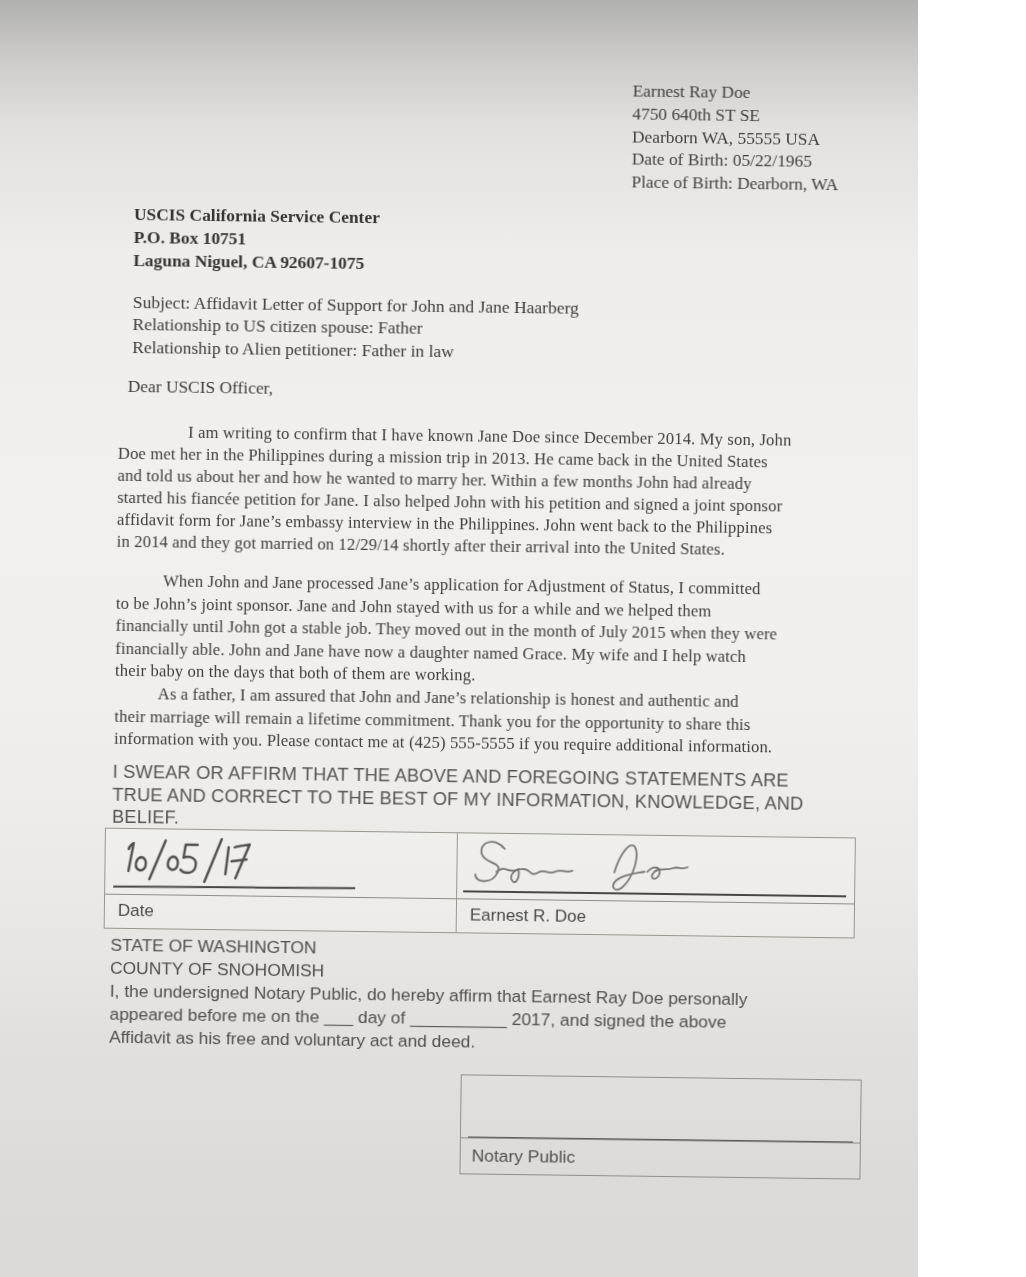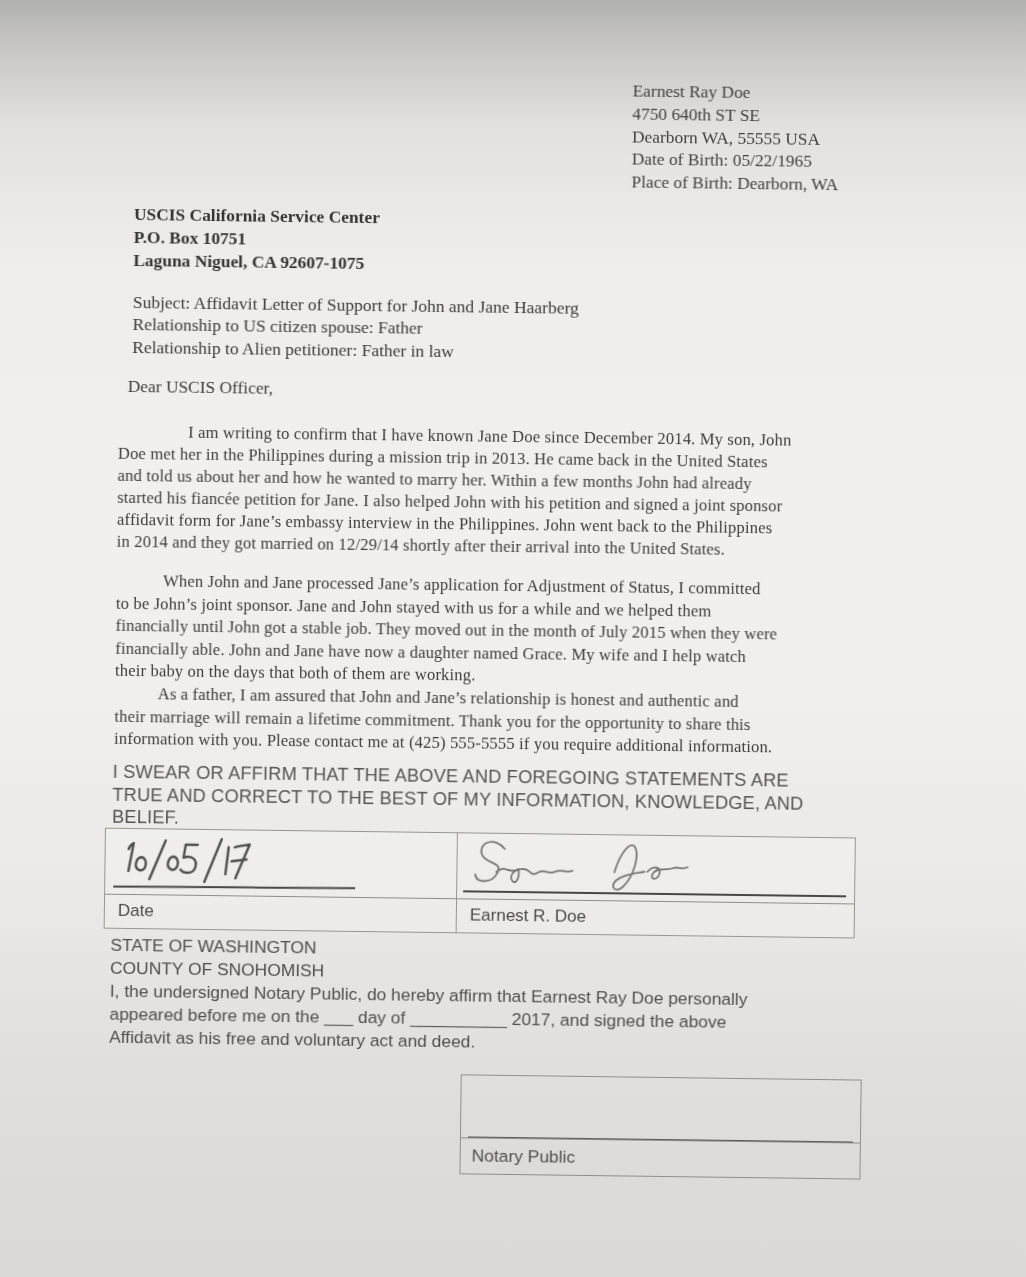--- a/index.html
+++ b/index.html
@@ -1,18 +1,18 @@
 <!DOCTYPE html>
 <html><head>
 <meta charset="utf-8">
 <style>
   * { margin:0; padding:0; box-sizing:border-box; }
   html,body { width:1026px; height:1277px; overflow:hidden; }
   .scan-page {
-    position:relative; width:1026px; height:1277px; overflow:hidden;
+    position:relative; width:918px; height:1277px; overflow:hidden;
     background: linear-gradient(180deg,
       #b1b1af 0%, #c9c8c6 4%, #e2e1df 10%, #eeedeb 20%,
       #f1f0ee 38%, #f0efed 55%, #eae9e7 70%, #e1e0de 82%,
       #dcdbd9 92%, #dbdad8 100%);
   }
   .content {
     position:absolute; inset:0;
     transform: rotate(0.75deg); transform-origin: 60px 60px;
     filter: blur(0.3px);
   }

